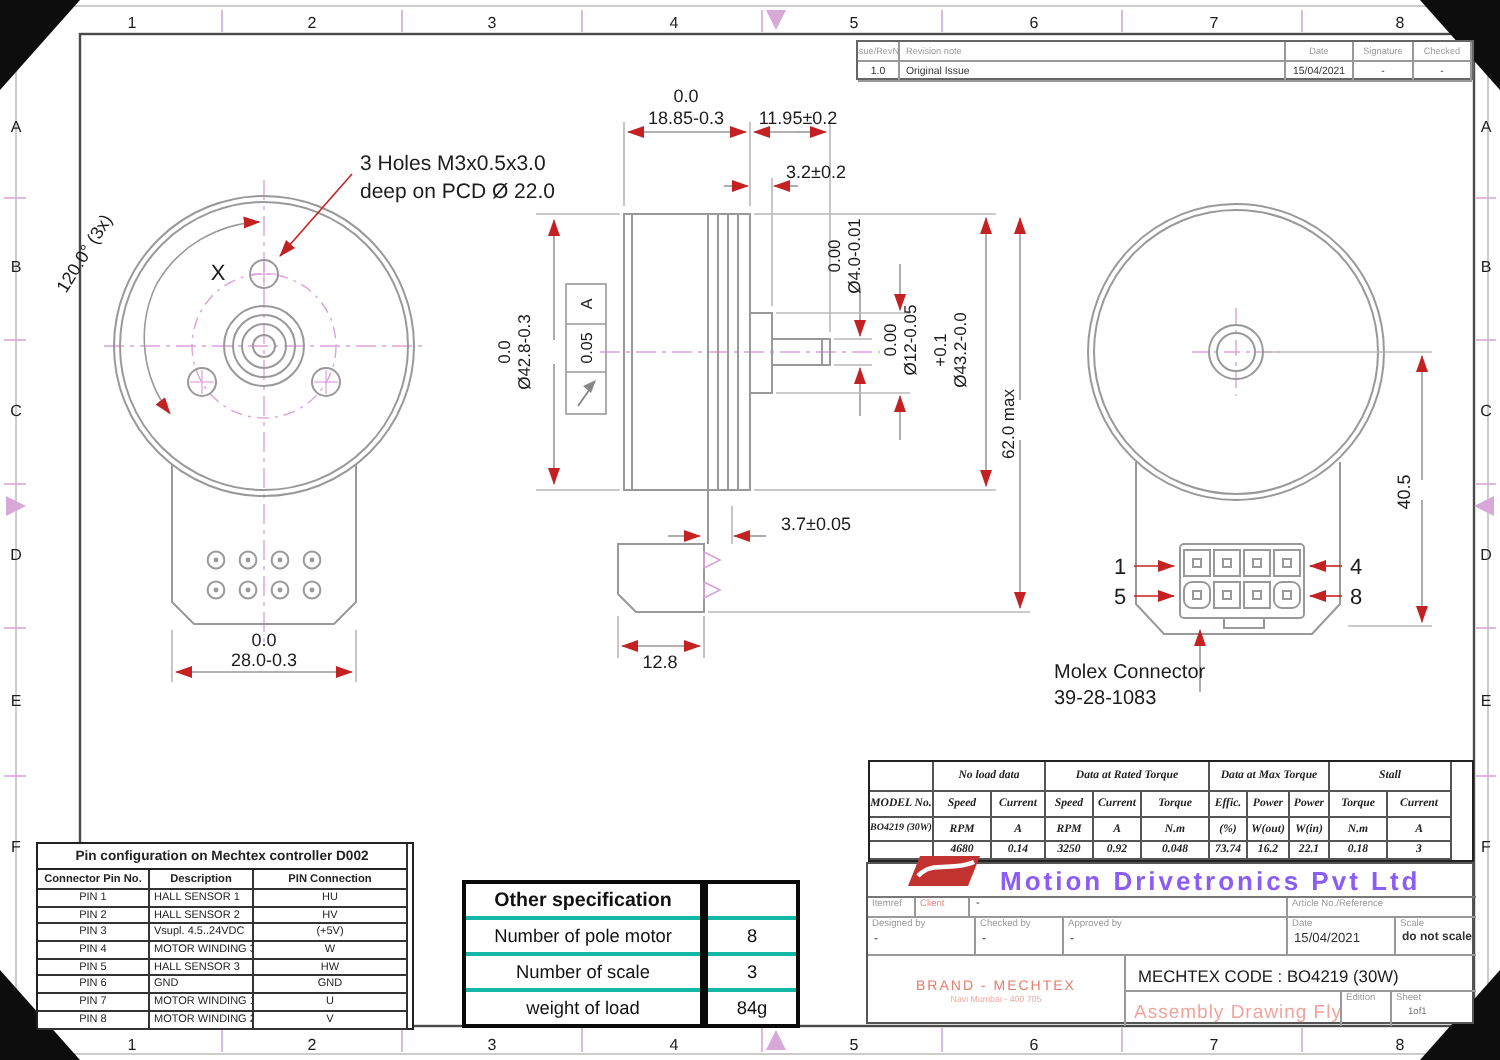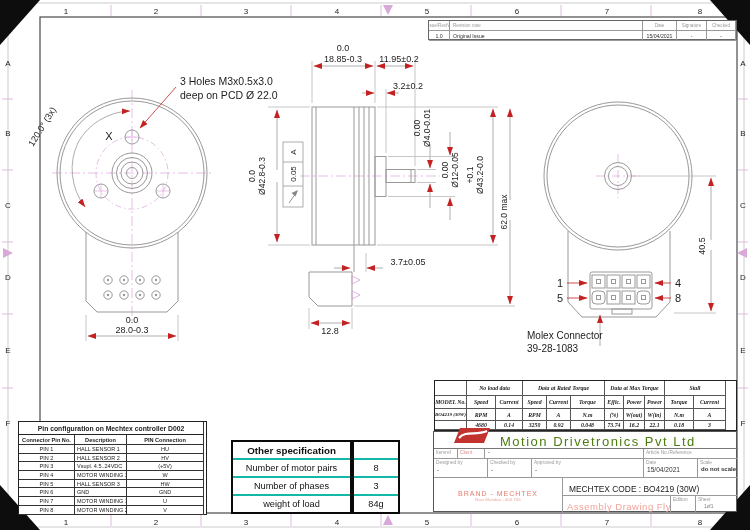--- a/index.html
+++ b/index.html
@@ -34,21 +34,21 @@
     grid-template-columns:32px 29px 27px 24px 24px 34px 19px 21px 20px 29px 32px;
     grid-template-rows:15px 13px 12px 9px;font-family:"Liberation Serif",serif;}
   .mdt div{border-right:0.8px solid #555;border-bottom:0.8px solid #555;font-size:5.8px;font-style:italic;
     font-weight:bold;color:#222;display:flex;align-items:center;justify-content:center;overflow:hidden;white-space:nowrap;}
   .mdt .s2{grid-column:span 2;} .mdt .s3{grid-column:span 3;}
   
   .tb{left:433px;top:431px;width:304px;height:81px;border:1px solid #555;background:#fff;}
   .tb .cell{position:absolute;box-sizing:border-box;overflow:hidden;}
   .lab{font-size:4.8px;color:#9a9a9a;display:block;line-height:6px;padding:1px 0 0 2px;white-space:nowrap;}
   .val{font-size:6.2px;color:#333;display:block;line-height:7px;padding-left:3px;white-space:nowrap;}
-  .company{font-size:13px;color:#4d7c0f;letter-spacing:1.5px;line-height:17px;white-space:nowrap;}
+  .company{font-size:13px;color:#8b5cf6;letter-spacing:1.5px;line-height:17px;white-space:nowrap;font-weight:bold;}
   .brand{color:#e57d6d;font-size:7px;letter-spacing:1px;text-align:center;white-space:nowrap;}
   .brandsub{color:#eda89e;font-size:4.4px;text-align:center;white-space:nowrap;}
   .dcode{font-size:8.4px;color:#1a1a1a;line-height:18px;padding-left:6px;white-space:nowrap;}
   .flyout{font-size:9.5px;color:#f2a49c;letter-spacing:0.5px;line-height:17px;padding-left:4px;white-space:nowrap;}
   .logo{position:absolute;left:452px;top:424px;width:42px;height:23px;z-index:5;}
 </style>
 </head>
 <body>
 
 <div id="sheet">
@@ -391,22 +391,22 @@
   <div>PIN 7</div>
       <div class="dl">MOTOR WINDING 1</div>
       <div>U</div>
   <div>PIN 8</div>
       <div class="dl">MOTOR WINDING 2</div>
       <div>V</div>
 </div>
 
 <div class="overlay specL" style="z-index:2;">
   <div class="specrow spechead">Other specification</div>
-  <div class="specrow">Number of motor pairs</div>
-  <div class="specrow">Number of phases</div>
+  <div class="specrow">Number of pole motor</div>
+  <div class="specrow">Number of scale</div>
   <div class="specrow">weight of load</div>
 </div>
 <div class="overlay specV" style="z-index:2;">
   <div class="specrow"></div>
   <div class="specrow">8</div>
   <div class="specrow">3</div>
   <div class="specrow">84g</div>
 </div>
 
 <div class="overlay mdt" style="z-index:2;">

